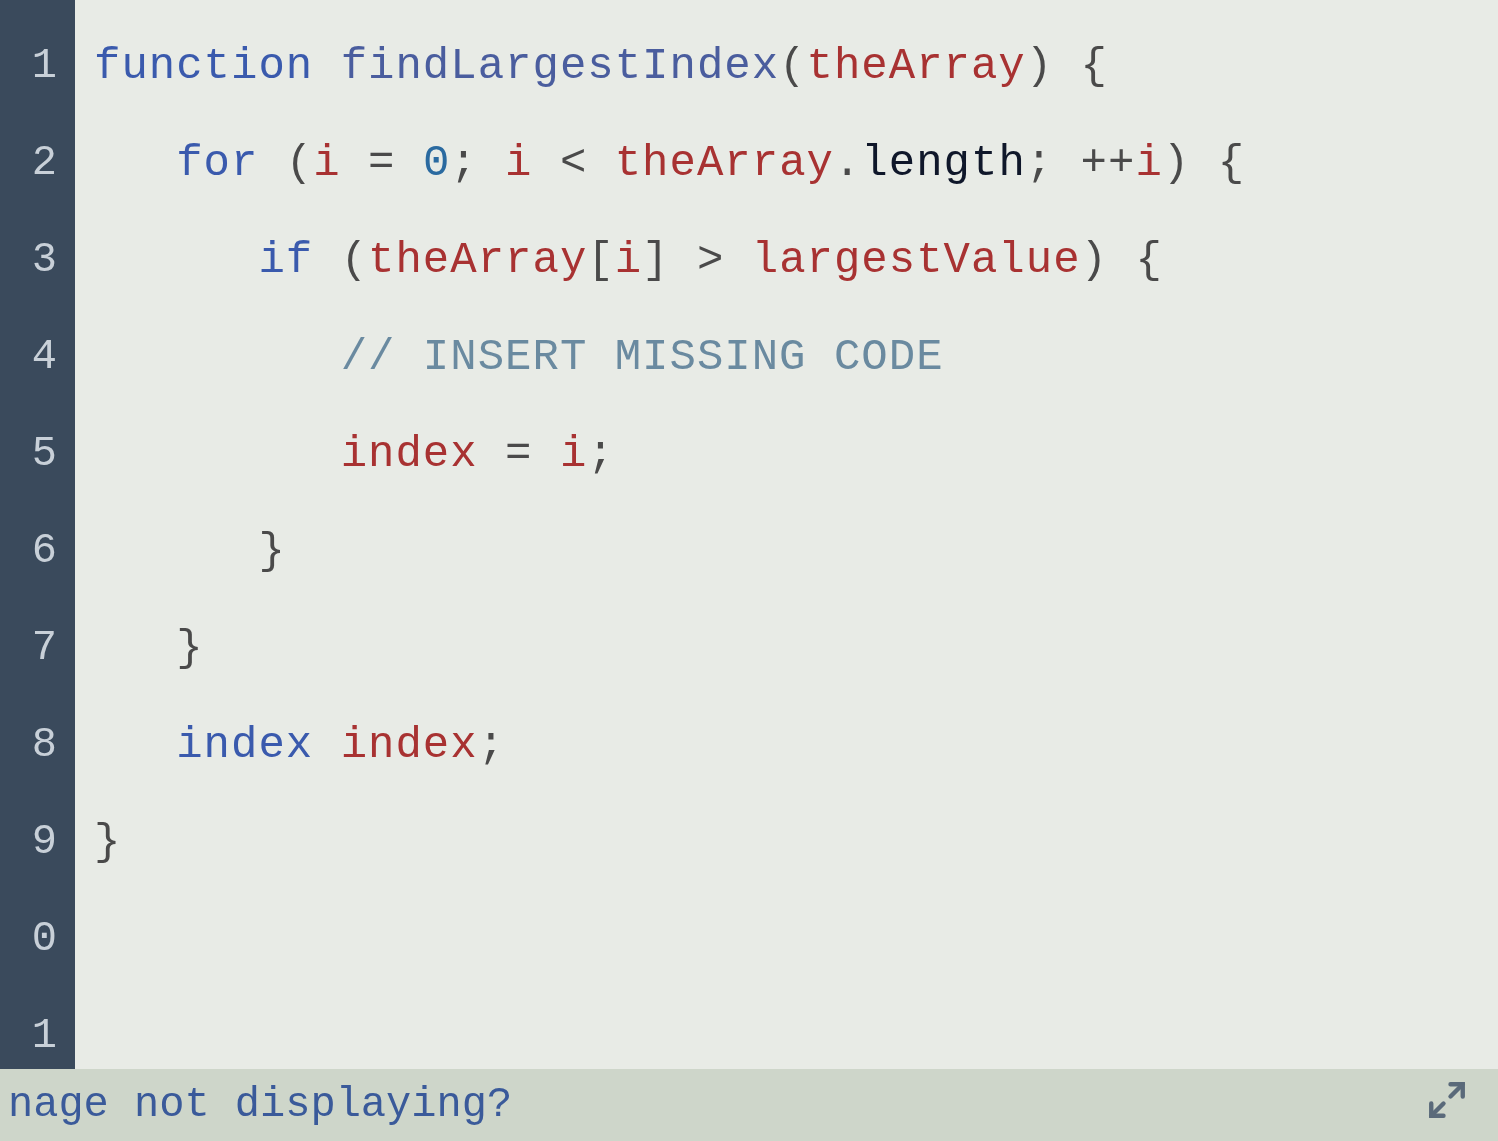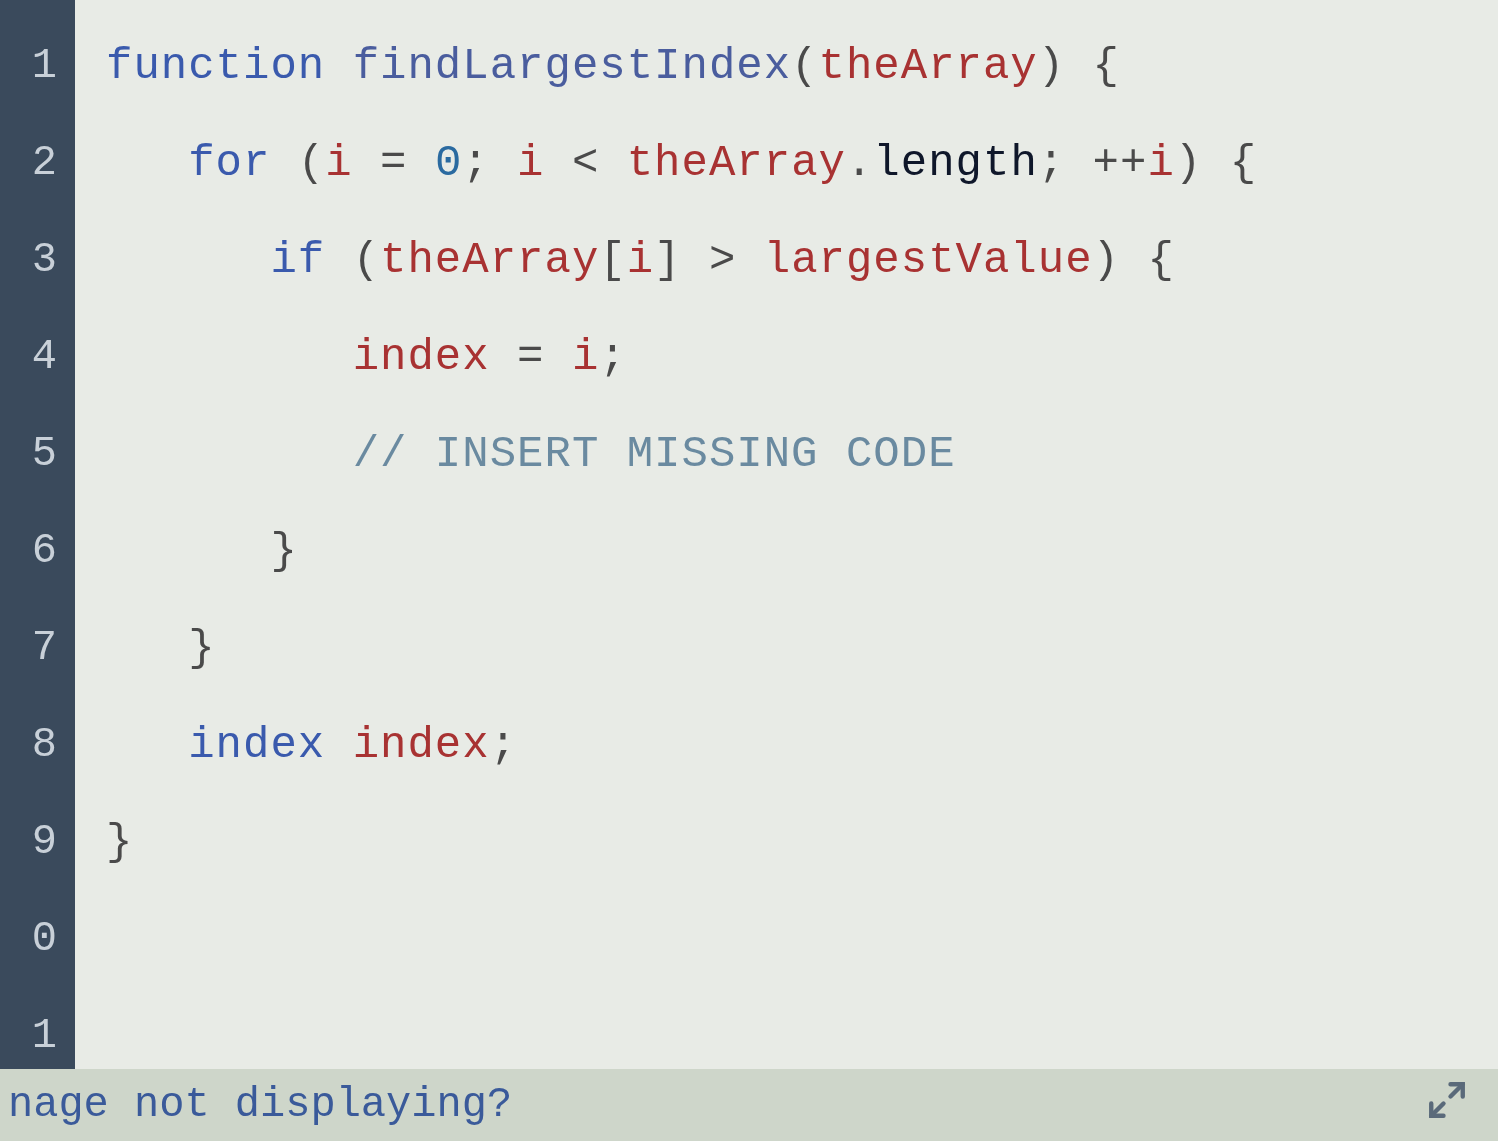--- a/index.html
+++ b/index.html
@@ -33,21 +33,21 @@
       text-align: right;
       padding-right: 18px;
       font-size: 42px;
       line-height: 97px;
       height: 97px;
       font-weight: 400;
     }
     .code-area {
       flex: 1;
       padding-top: 18px;
-      padding-left: 31px;
+      padding-left: 19px;
       background: #e8ebe6;
       position: relative;
     }
     .code-line {
       font-size: 44px;
       line-height: 97px;
       height: 97px;
       white-space: pre;
       font-weight: 500;
       letter-spacing: 1px;
@@ -104,22 +104,22 @@
     <div class="line-number">7</div>
     <div class="line-number">8</div>
     <div class="line-number">9</div>
     <div class="line-number">0</div>
     <div class="line-number">1</div>
   </div>
   <div class="code-area">
     <div class="code-line"><span class="kw">function</span> <span class="fn">findLargestIndex</span><span class="punct">(</span><span class="param">theArray</span><span class="punct">)</span><span class="punct"> {</span></div>
     <div class="code-line"><span>   </span><span class="kw">for</span><span class="punct"> (</span><span class="var">i</span><span class="op"> = </span><span class="num">0</span><span class="punct">; </span><span class="var">i</span><span class="op"> &lt; </span><span class="param">theArray</span><span class="punct">.</span><span class="prop">length</span><span class="punct">; </span><span class="op">++</span><span class="var">i</span><span class="punct">)</span><span class="punct"> {</span></div>
     <div class="code-line"><span>      </span><span class="kw">if</span><span class="punct"> (</span><span class="param">theArray</span><span class="punct">[</span><span class="var">i</span><span class="punct">]</span><span class="op"> &gt; </span><span class="var">largestValue</span><span class="punct">)</span><span class="punct"> {</span></div>
+    <div class="code-line"><span>         </span><span class="comment">// INSERT MISSING CODE</span></div>
     <div class="code-line"><span>         </span><span class="var">index</span><span class="op"> = </span><span class="var">i</span><span class="punct">;</span></div>
-    <div class="code-line"><span>         </span><span class="comment">// INSERT MISSING CODE</span></div>
     <div class="code-line"><span>      </span><span class="punct">}</span></div>
     <div class="code-line"><span>   </span><span class="punct">}</span></div>
     <div class="code-line"><span>   </span><span class="kw">index</span><span> </span><span class="var">index</span><span class="punct">;</span></div>
     <div class="code-line"><span class="punct">}</span></div>
   </div>
 </div>
 
 <div class="footer">
   <a href="#" class="footer-link">nage not displaying?</a>
   <span class="expand-icon">

